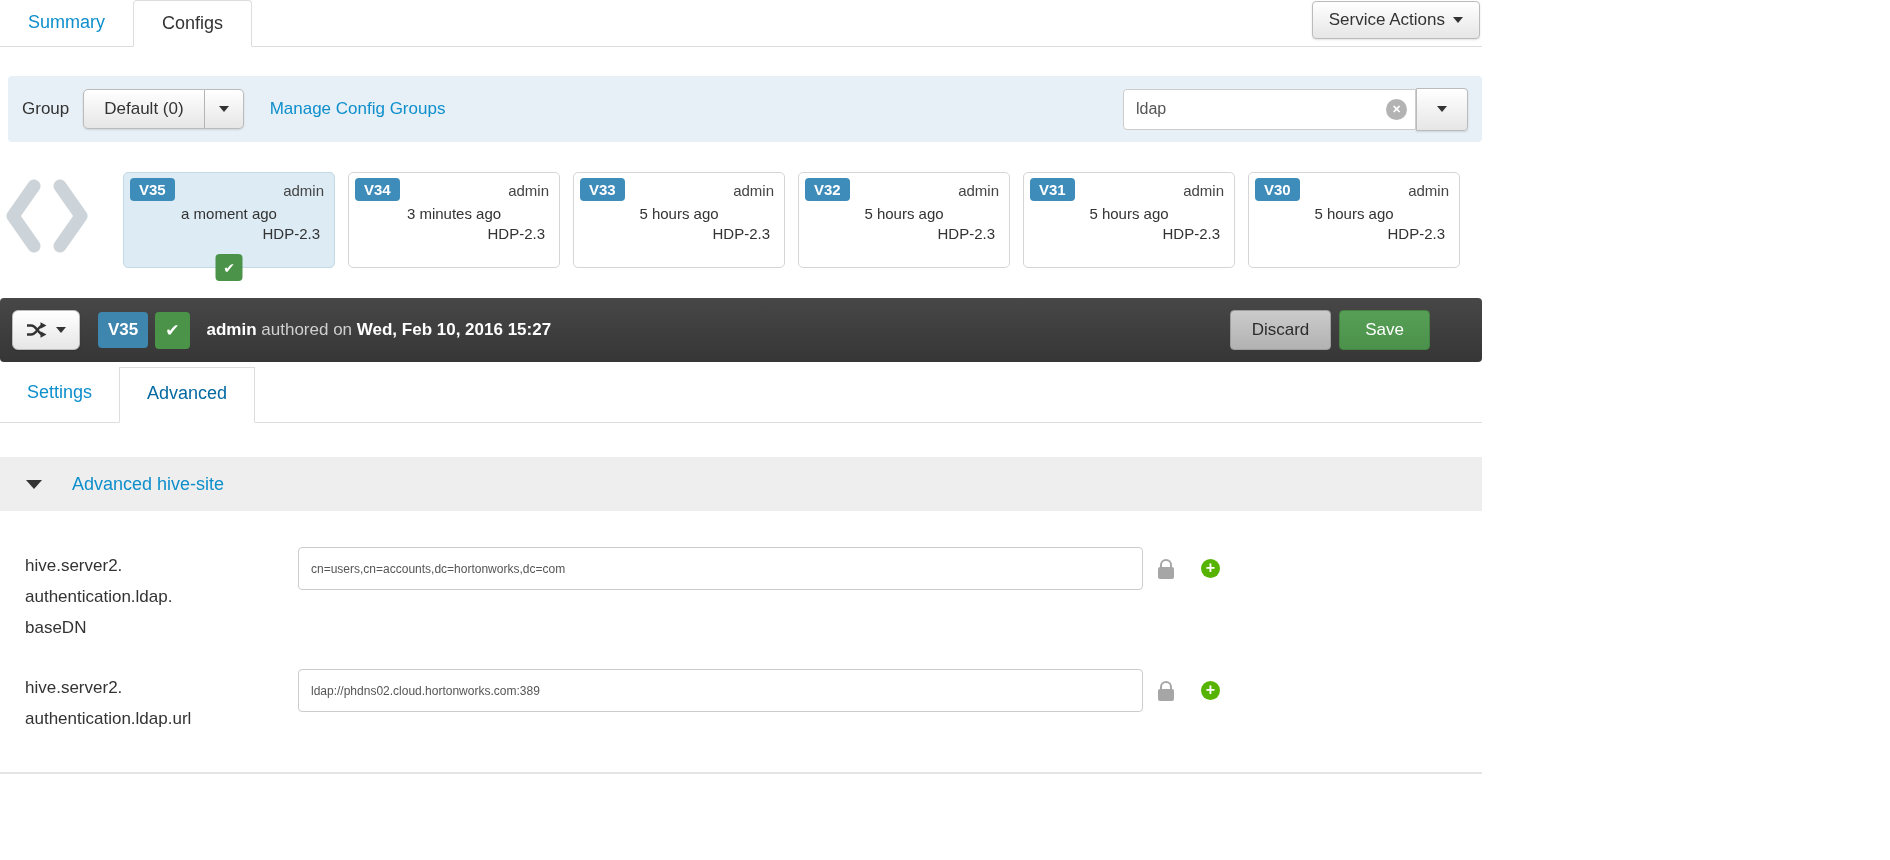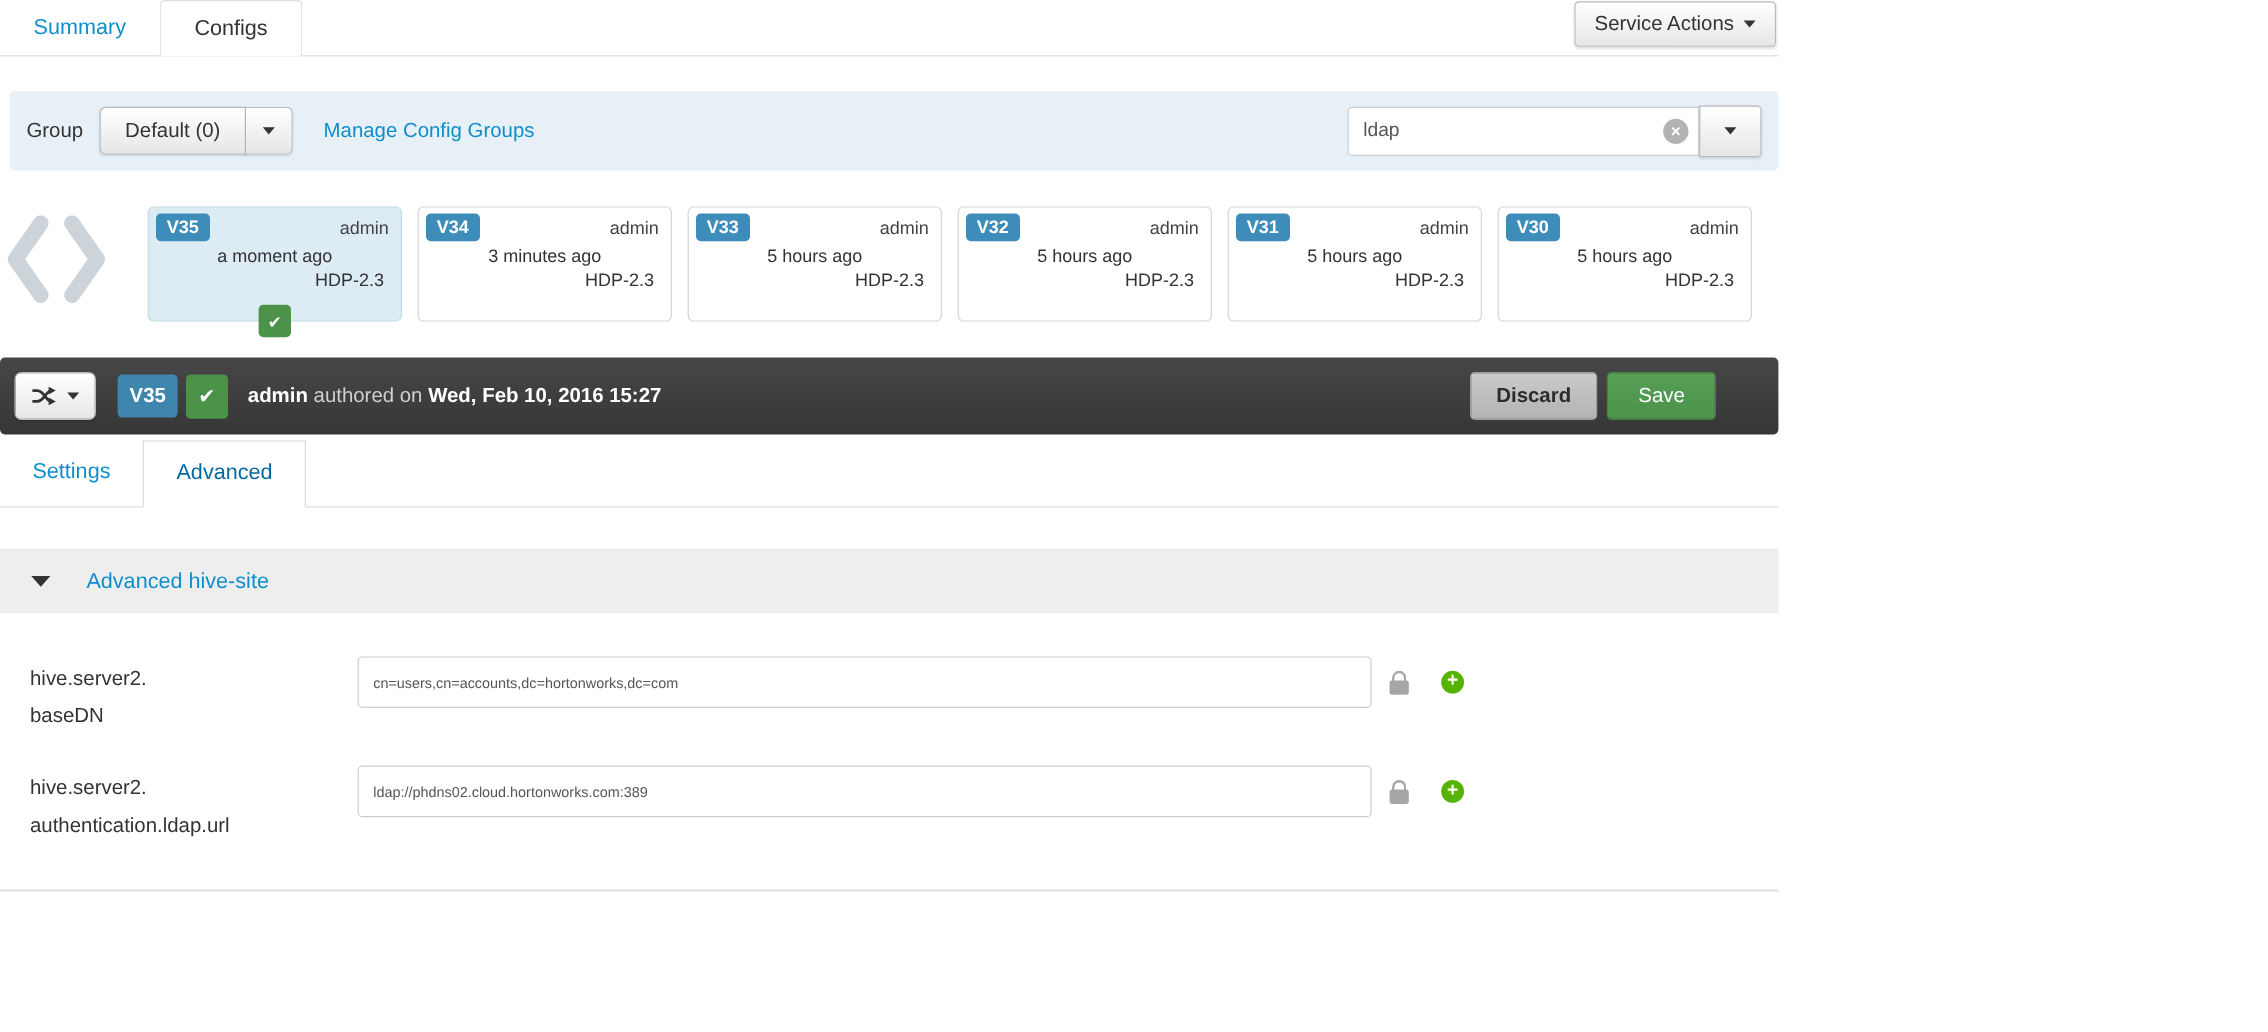--- a/index.html
+++ b/index.html
@@ -92,21 +92,21 @@
   .compare-btn { padding:10px 13px; border-radius:6px; margin-right:18px; }
   .chip { padding:8px 10px; border-radius:4px; font-weight:bold; font-size:17px; margin-right:7px; }
   .chip.blue { background:#3e86ad; color:#fff; }
   .chip.green { background:#4a9348; color:#fff; font-weight:normal; }
   .vt-text { margin-left:10px; font-size:17px; color:#fff; }
   .vt-text b { font-weight:bold; }
   .vt-text .muted { color:#cfcfcf; font-weight:normal; }
   .vt-buttons { margin-left:auto; display:flex; gap:8px; margin-right:40px; }
   .btn-discard {
     background:linear-gradient(#cbcbcb,#b2b2b2); border:1px solid #9e9e9e;
-    color:#2c2c2c; font-size:17px; padding:9px 21px; border-radius:4px; cursor:pointer;font-weight:bold;
+    color:#2c2c2c; font-size:17px; padding:9px 21px; border-radius:4px; cursor:pointer;
   }
   .btn-save {
     background:linear-gradient(#579f57,#4b914b); border:1px solid #43823f;
     color:#fff; font-size:17px; padding:9px 25px; border-radius:4px; cursor:pointer;
   }
 
   
   .config-tabs { margin-top:5px; height:56px; border-bottom:1px solid #ddd; display:flex; align-items:stretch; }
   .config-tab { padding:15px 27px; font-size:18px; cursor:pointer; }
   .config-tab.link { color:#0e8fcc; }
@@ -272,20 +272,21 @@
 
   <div class="section-header">
     <span class="section-caret"></span>
     <span class="section-title">Advanced hive-site</span>
   </div>
 
   <div class="section-body">
     <div class="config-row">
       <div class="config-label">
         <div>hive.server2.</div>
+        <div>authentication.ldap.</div>
         <div>baseDN</div>
       </div>
       <input class="config-input" type="text" value="cn=users,cn=accounts,dc=hortonworks,dc=com" style="">
       <span class="row-icons">
         <span class="lock-icon"></span>
         <span class="plus-icon">+</span>
       </span>
     </div>
 
     <div class="config-row">

